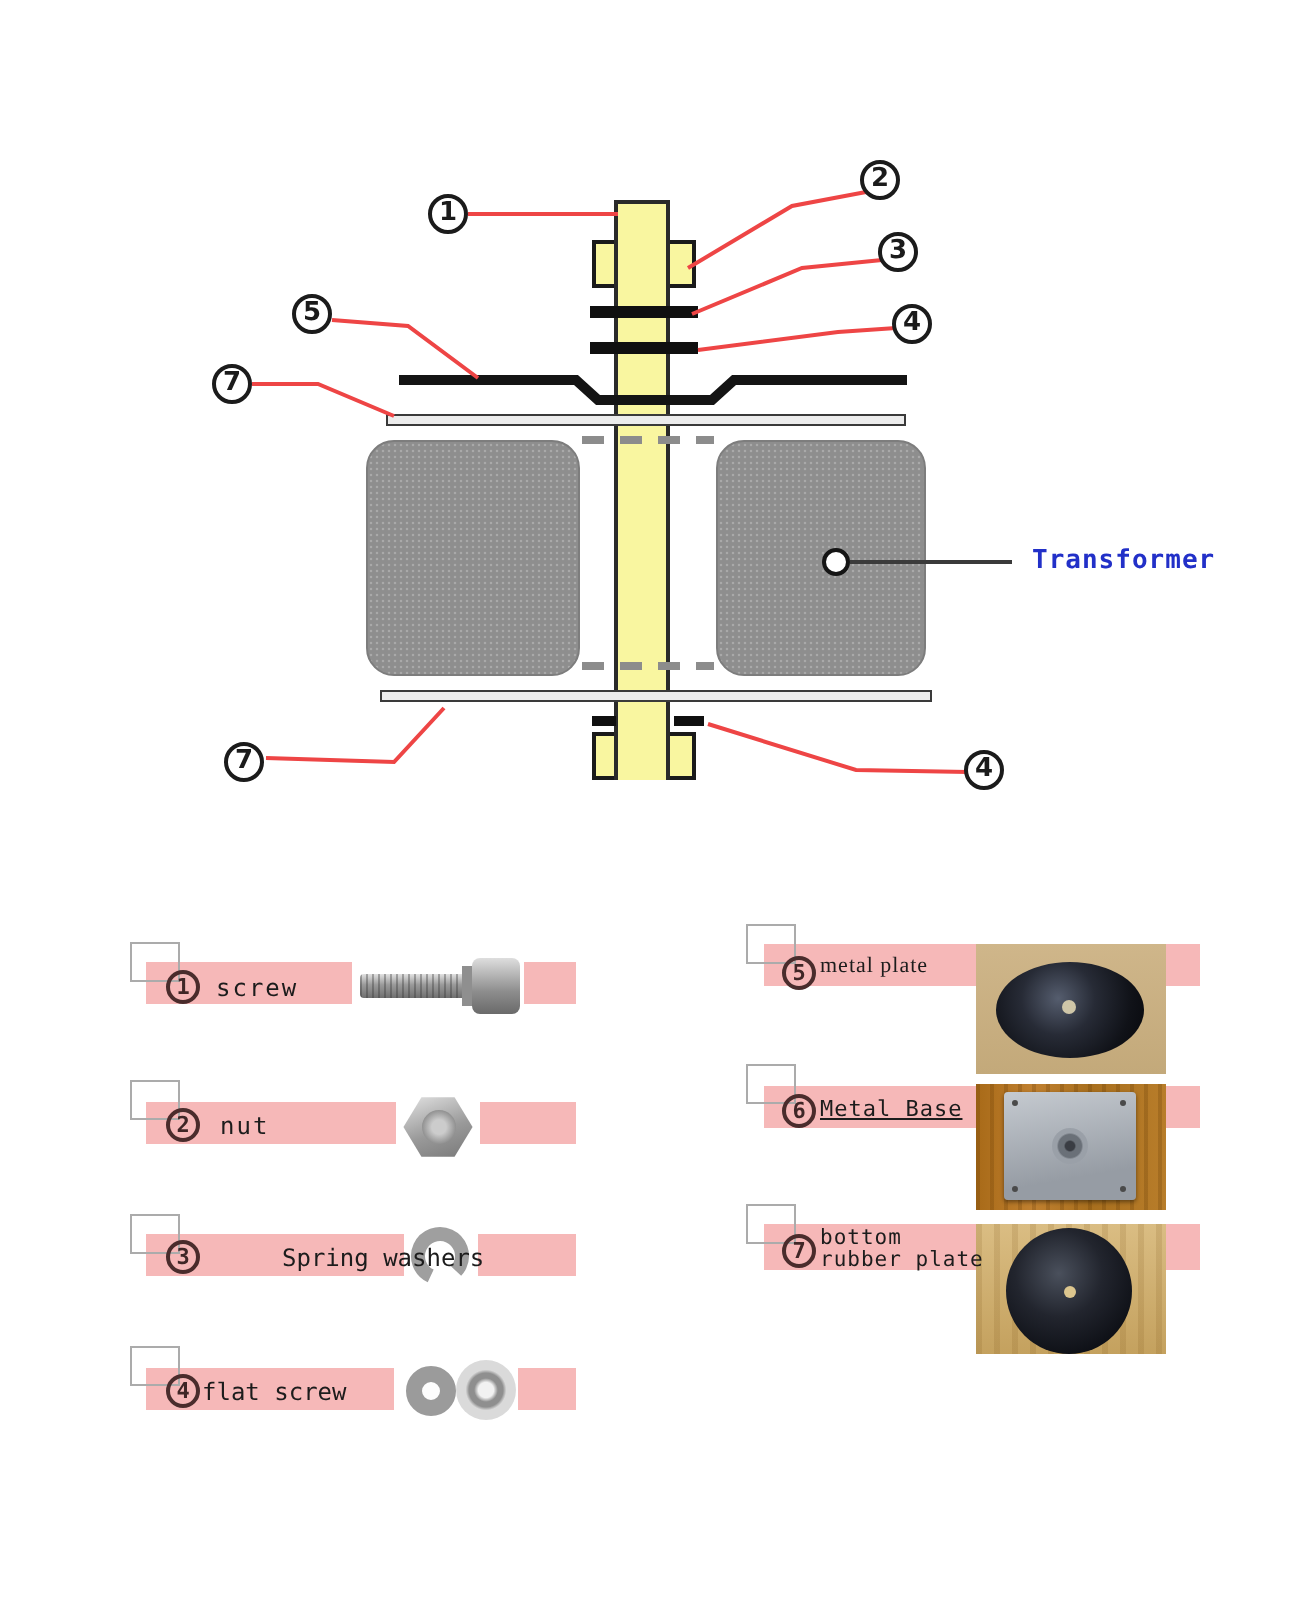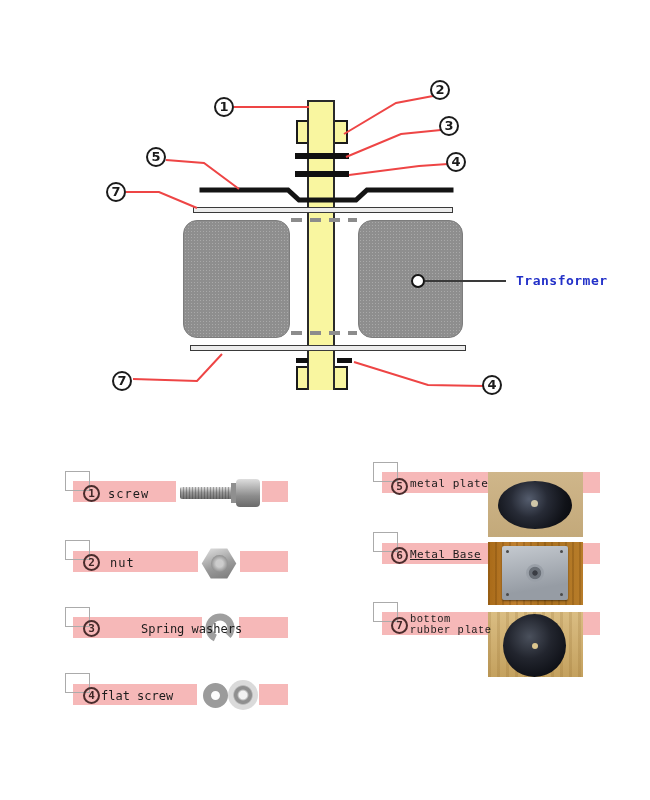--- a/index.html
+++ b/index.html
@@ -159,21 +159,21 @@
   <span class="abs lnum" style="left:83px; top:687px;">4</span>
   <span class="abs ltext" style="left:101px; top:689px; letter-spacing:0;">flat screw</span>
   <div class="abs photo-patch" style="left:197px; top:677px; width:62px; height:36px;">
     <div class="abs gask-left"></div>
     <div class="abs gask-right"></div>
   </div>
 
   <div class="abs band" style="left:382px; top:472px; width:218px;"></div>
   <div class="abs corner-box" style="left:373px; top:462px;"></div>
   <span class="abs lnum" style="left:391px; top:478px;">5</span>
-  <span class="abs rtext" style="left:410px; top:478px;">metal plate</span>
+  <span class="abs rtext" style="left:410px; top:478px;font-family:Liberation Serif, serif;">metal plate</span>
   <div class="abs photo-patch photo5" style="left:488px; top:472px; width:95px; height:65px;">
     <div class="abs dome"></div>
     <div class="abs dome-dot"></div>
   </div>
 
   <div class="abs band" style="left:382px; top:543px; width:218px;"></div>
   <div class="abs corner-box" style="left:373px; top:532px;"></div>
   <span class="abs lnum" style="left:391px; top:547px;">6</span>
   <span class="abs rtext" style="left:410px; top:549px;text-decoration:underline;">Metal Base</span>
   <div class="abs photo-patch photo6" style="left:488px; top:542px; width:95px; height:63px;">
@@ -182,19 +182,19 @@
       <div class="abs screw-dot" style="left:58px; top:4px;"></div>
       <div class="abs screw-dot" style="left:4px; top:47px;"></div>
       <div class="abs screw-dot" style="left:58px; top:47px;"></div>
       <div class="abs base-center"></div>
     </div>
   </div>
 
   <div class="abs band" style="left:382px; top:612px; width:218px; height:23px;"></div>
   <div class="abs corner-box" style="left:373px; top:602px;"></div>
   <span class="abs lnum" style="left:391px; top:617px;">7</span>
-  <span class="abs rtext" style="left:410px; top:614px; width:84px; font-size:10.5px;font-family:Liberation Mono, monospace;">bottom rubber plate</span>
+  <span class="abs rtext" style="left:410px; top:614px; width:84px; font-size:10.5px;">bottom rubber plate</span>
   <div class="abs photo-patch photo7" style="left:488px; top:612px; width:95px; height:65px;">
     <div class="abs rubber-disc"></div>
     <div class="abs rubber-dot"></div>
   </div>
 
 </div>
 
 </body></html>

